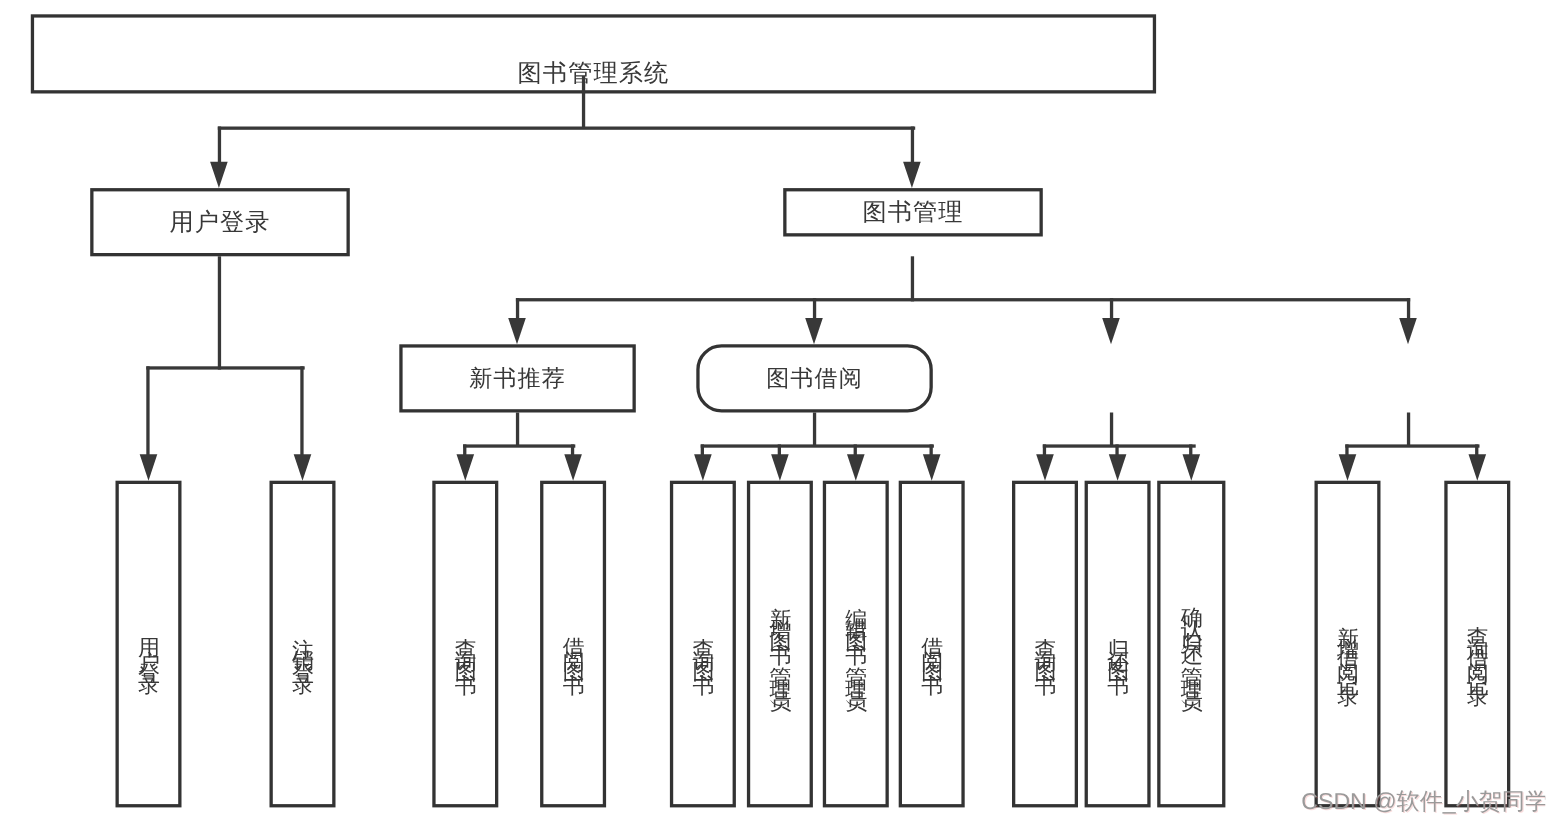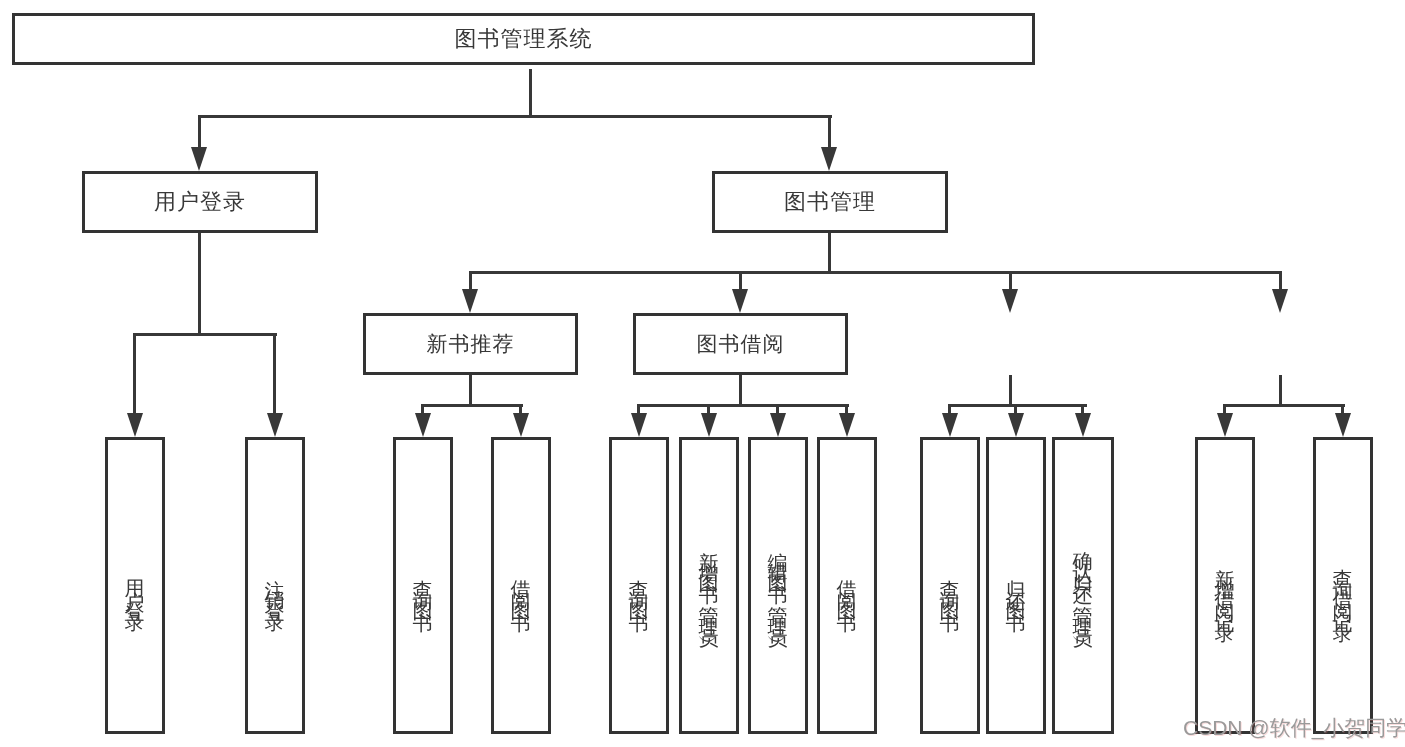--- a/index.html
+++ b/index.html
@@ -49,35 +49,35 @@
     white-space: nowrap;
     z-index: 5;
     text-shadow: 1px 1px 0 rgba(230, 120, 120, 0.25);
   }
 </style>
 </head>
 <body>
 
 <div class="canvas">
 
-  <div class="box h1" style="left:12px; top:13px; width:1023px; height:52px;">
+  <div class="box h1" style="left:28px; top:13px; width:1023px; height:72px;align-items:flex-end;">
     <span>图书管理系统</span>
   </div>
 
   <div class="box h2" style="left:82px; top:171px; width:236px; height:62px;">
     <span>用户登录</span>
   </div>
-  <div class="box h2" style="left:712px; top:171px; width:236px; height:62px;">
+  <div class="box h2" style="left:712px; top:171px; width:236px; height:44px;">
     <span>图书管理</span>
   </div>
 
   <div class="box h3" style="left:363px; top:313px; width:215px; height:62px;">
     <span>新书推荐</span>
   </div>
-  <div class="box h3" style="left:633px; top:313px; width:215px; height:62px;">
+  <div class="box h3" style="left:633px; top:313px; width:215px; height:62px;border-radius:23px;">
     <span>图书借阅</span>
   </div>
 
   <div class="box leaf" style="left:105px; top:437px; width:60px; height:297px;">
     <span>用户登录</span>
   </div>
   <div class="box leaf" style="left:245px; top:437px; width:60px; height:297px;">
     <span>注销登录</span>
   </div>
 

